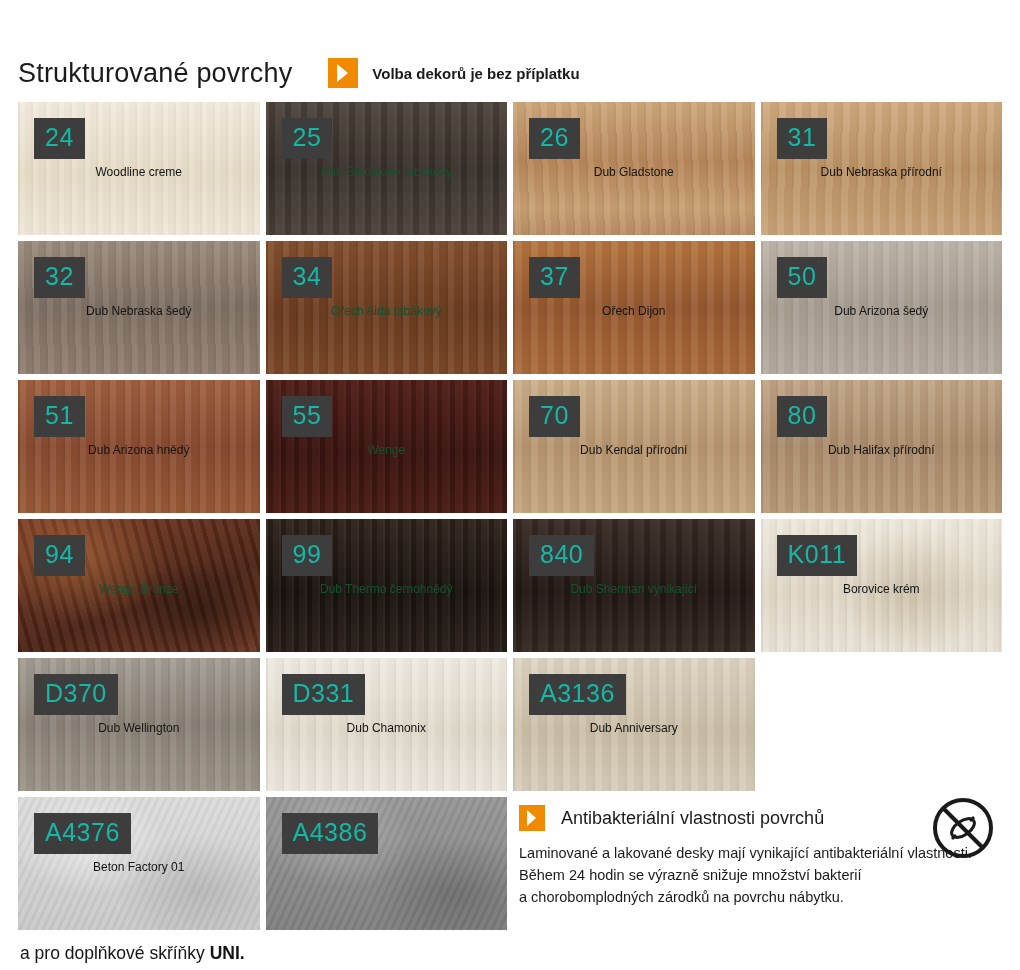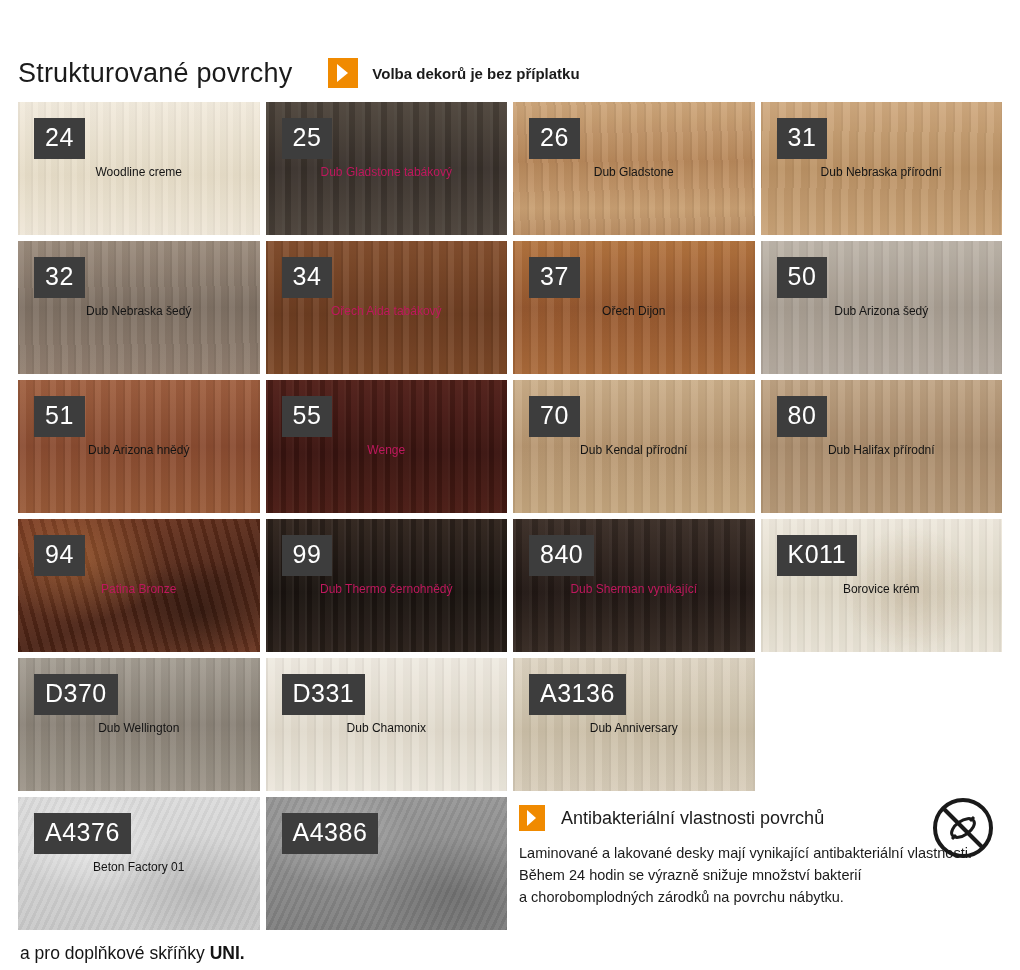--- a/index.html
+++ b/index.html
@@ -86,37 +86,37 @@
   }
   .swatch .grain {
     position: absolute;
     inset: 0;
   }
   .code {
     position: absolute;
     top: 16px;
     left: 16px;
     background: #3d3d3d;
-    color: #ffffff;
+    color: #14b8a6;
     font-size: 25px;
     line-height: 1;
     padding: 7px 11px 9px 11px;
     letter-spacing: 0.5px;
   }
   .name {
     position: absolute;
     left: 0;
     right: 0;
     top: 63px;
     text-align: center;
     font-size: 12px;
     color: #141414;
   }
   .name.light {
-    color: #be185d;
+    color: #14532d;
   }
   .swatch.empty {
     background: transparent;
   }
   
   .anti {
     position: relative;
     padding: 8px 0 0 6px;
   }
   .anti-head {
@@ -266,21 +266,21 @@
       <div class="name">Dub Halifax přírodní</div>
     </div>
 
     <div class="swatch">
       <div class="grain" style="background:
              radial-gradient(60% 80% at 25% 30%, rgba(255,170,90,0.28), transparent 60%),
              radial-gradient(50% 60% at 75% 70%, rgba(0,0,0,0.35), transparent 65%),
              repeating-linear-gradient(75deg, rgba(0,0,0,0.10) 0 4px, rgba(255,255,255,0.05) 4px 11px),
              linear-gradient(160deg,#7a3b22,#4a2214 60%,#6a3520);"></div>
       <div class="code">94</div>
-      <div class="name light">Patina Bronze</div>
+      <div class="name light">Wenge Bronze</div>
     </div>
 
     <div class="swatch">
       <div class="grain" style="background:
              repeating-linear-gradient(90deg, rgba(255,255,255,0.05) 0 2px, rgba(0,0,0,0.18) 2px 7px, rgba(255,255,255,0.02) 7px 13px),
              linear-gradient(180deg,#32261f,#1c1511 55%,#2b211b);"></div>
       <div class="code">99</div>
       <div class="name light">Dub Thermo černohnědý</div>
     </div>
 

